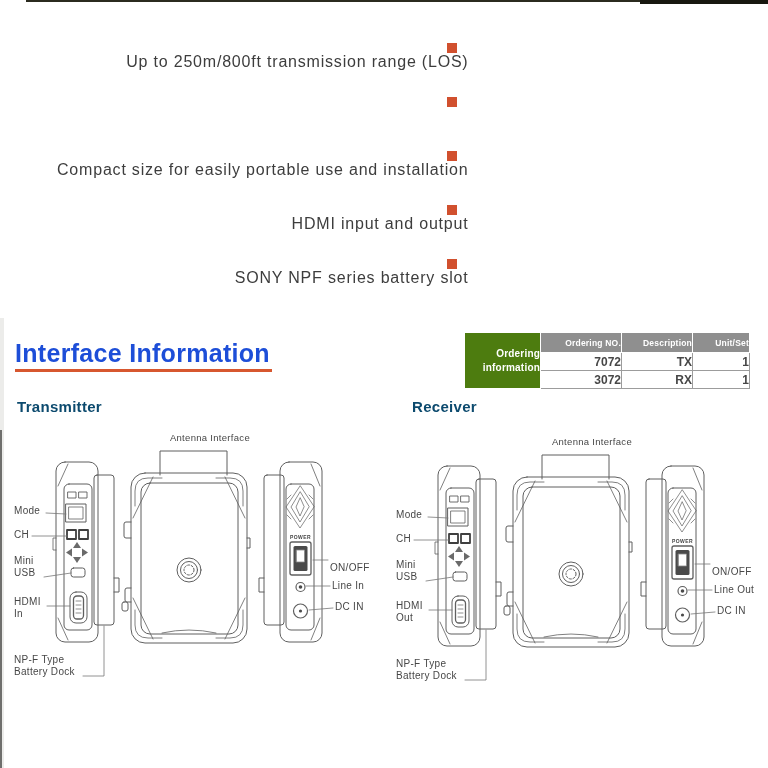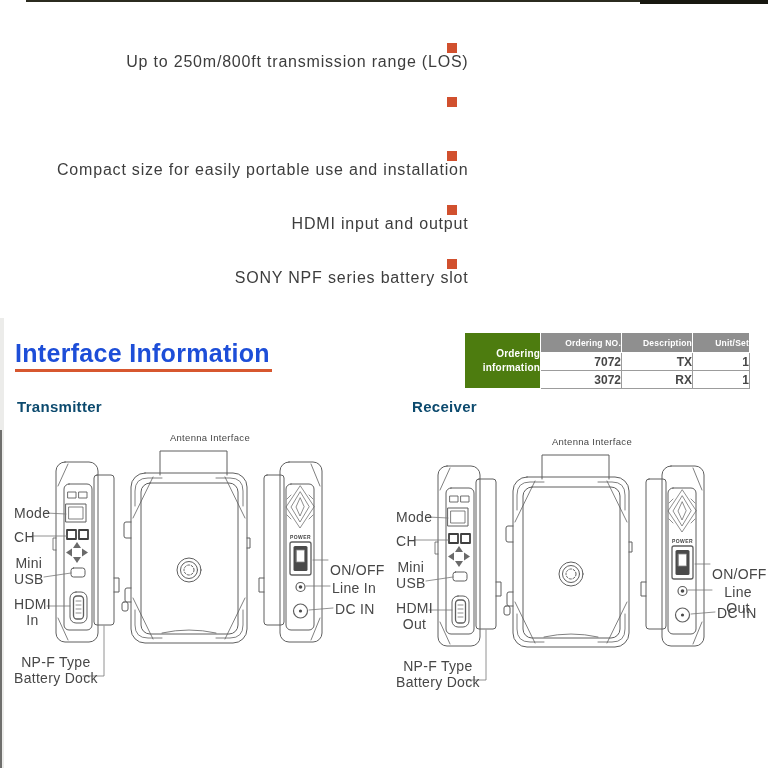--- a/index.html
+++ b/index.html
@@ -35,21 +35,21 @@
     white-space:pre-line;line-height:1.35;border:1px solid #fff;letter-spacing:0.2px;}
   .ot-h{background:#8f8f8f;color:#fff;font-size:8.5px;font-weight:bold;height:19px;border:1px solid #fff;letter-spacing:0.2px;}
   .ot-c{background:#fff;color:#474747;font-size:12px;font-weight:bold;height:17px;border:1px solid #9c9c9c;}
   .w1{width:80px;} .w2{width:70px;} .w3{width:56px;}
 
   
   .diagram{position:absolute;top:430px;width:370px;height:270px;}
   #tx-diagram{left:10px;}
   #rx-diagram{left:392px;top:434px;}
   .device-svg-slot{position:absolute;left:0;top:0;width:370px;height:270px;}
-  .dlabel{position:absolute;font-size:14px;color:#474747;letter-spacing:0.3px;line-height:1.15;white-space:pre-line;text-align:center;}
+  .dlabel{position:absolute;font-size:10px;color:#474747;letter-spacing:0.3px;line-height:1.15;white-space:pre-line;}
   .antenna-label{left:128px;top:3px;width:112px;text-align:right;font-size:9.5px;}
   .lbl-mode{left:4px;top:75px;}
   .lbl-ch{left:4px;top:99px;}
   .lbl-usb{left:4px;top:125px;}
   .lbl-hdmi{left:4px;top:166px;}
   .lbl-batt{left:4px;top:224px;}
   .lbl-onoff{left:320px;top:132px;}
   .lbl-line{left:322px;top:150px;}
   .lbl-dcin{left:325px;top:171px;}
 </style>

